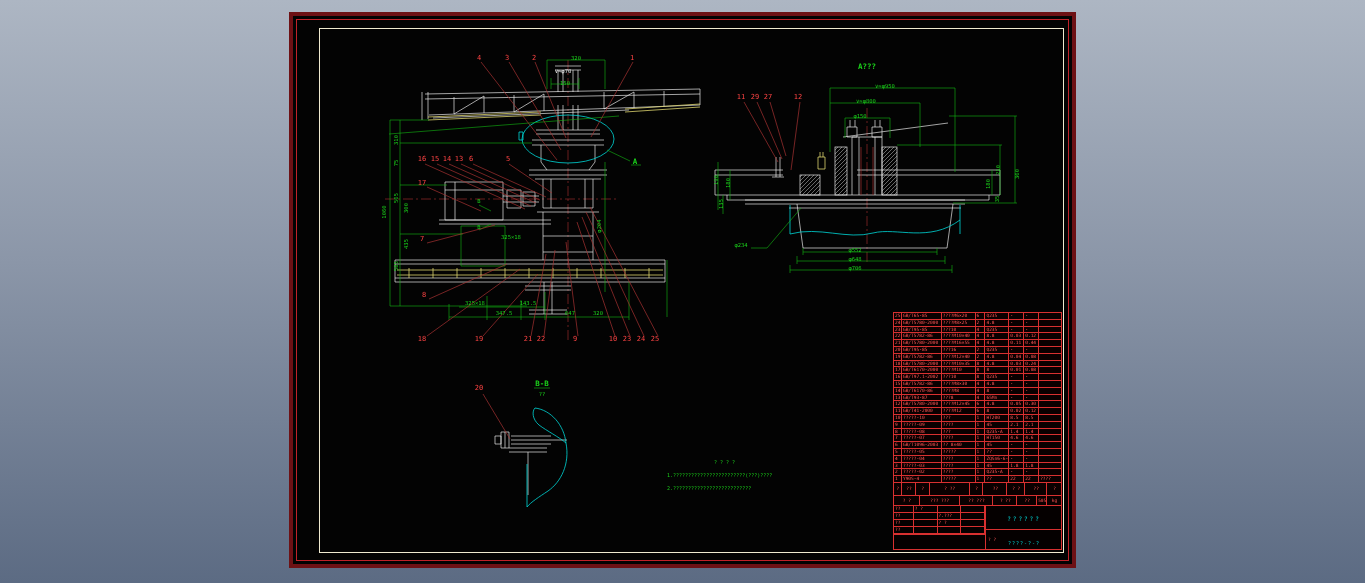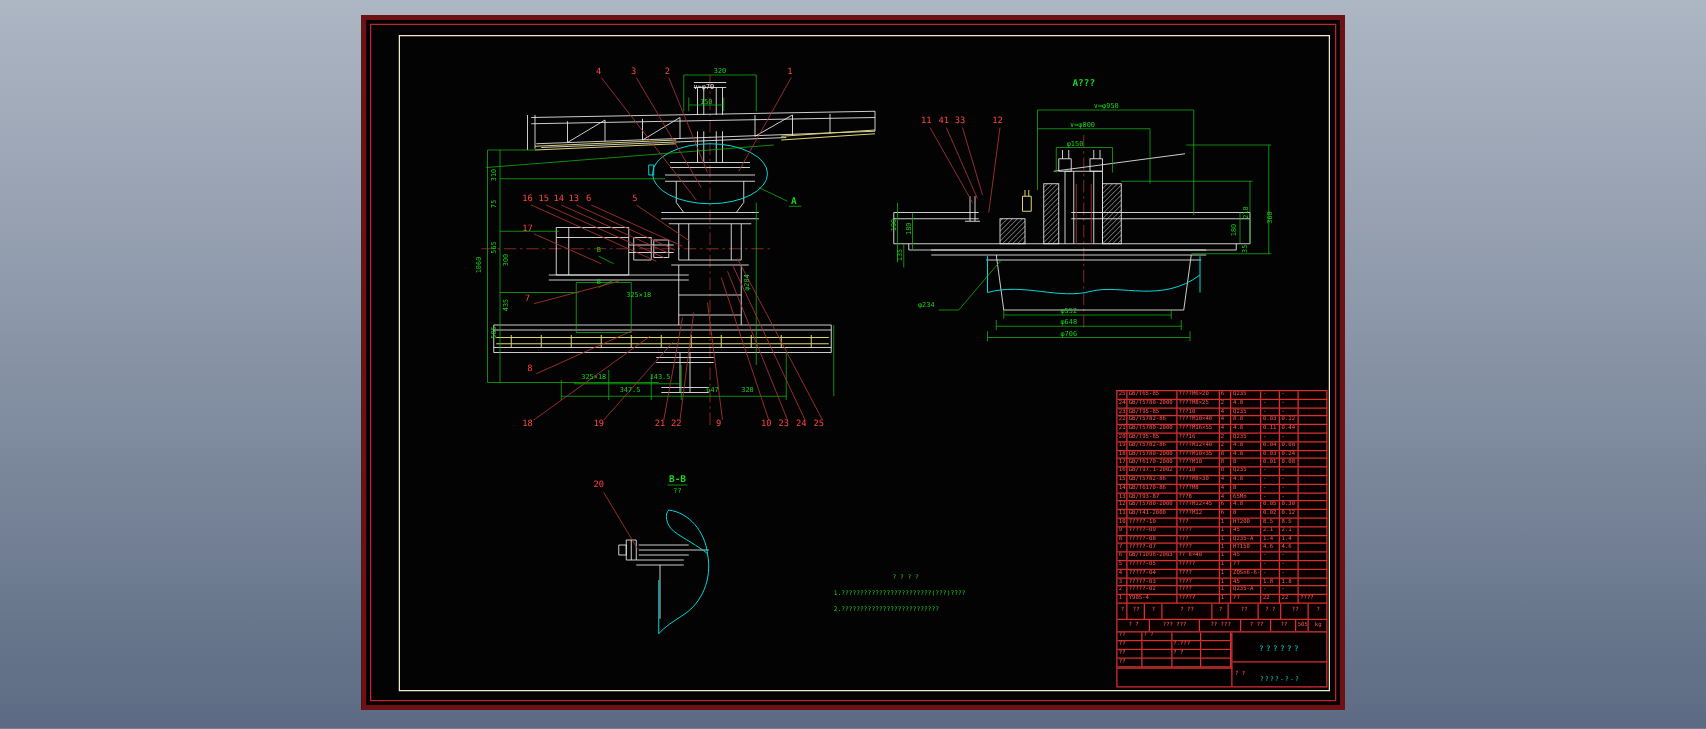--- a/index.html
+++ b/index.html
@@ -231,22 +231,22 @@
   <i class="lb g r90" style="left:310px;top:214px">φ204</i>
   <i class="lb g" style="left:222px;top:225px">325×18</i>
   <i class="lb g" style="left:186px;top:291px">325×18</i>
   <i class="lb g" style="left:215px;top:301px">347.5</i>
   <i class="lb g" style="left:239px;top:291px">143.5</i>
   <i class="lb g" style="left:281px;top:301px">647</i>
   <i class="lb g" style="left:309px;top:301px">320</i>
 
   <i class="lb g big" style="left:578px;top:54px">A???</i>
   <i class="lb" style="left:452px;top:85px">11</i>
-  <i class="lb" style="left:466px;top:85px">41</i>
-  <i class="lb" style="left:479px;top:85px">33</i>
+  <i class="lb" style="left:466px;top:85px">29</i>
+  <i class="lb" style="left:479px;top:85px">27</i>
   <i class="lb" style="left:509px;top:85px">12</i>
   <i class="lb g" style="left:596px;top:74px">∨≈φ950</i>
   <i class="lb g" style="left:577px;top:89px">∨≈φ800</i>
   <i class="lb g" style="left:571px;top:104px">φ150</i>
   <i class="lb g r90" style="left:728px;top:162px">360</i>
   <i class="lb g r90" style="left:709px;top:158px">210</i>
   <i class="lb g r90" style="left:699px;top:172px">180</i>
   <i class="lb g r90" style="left:708px;top:187px">35</i>
   <i class="lb g r90" style="left:427px;top:168px">190</i>
   <i class="lb g r90" style="left:439px;top:171px">180</i>

